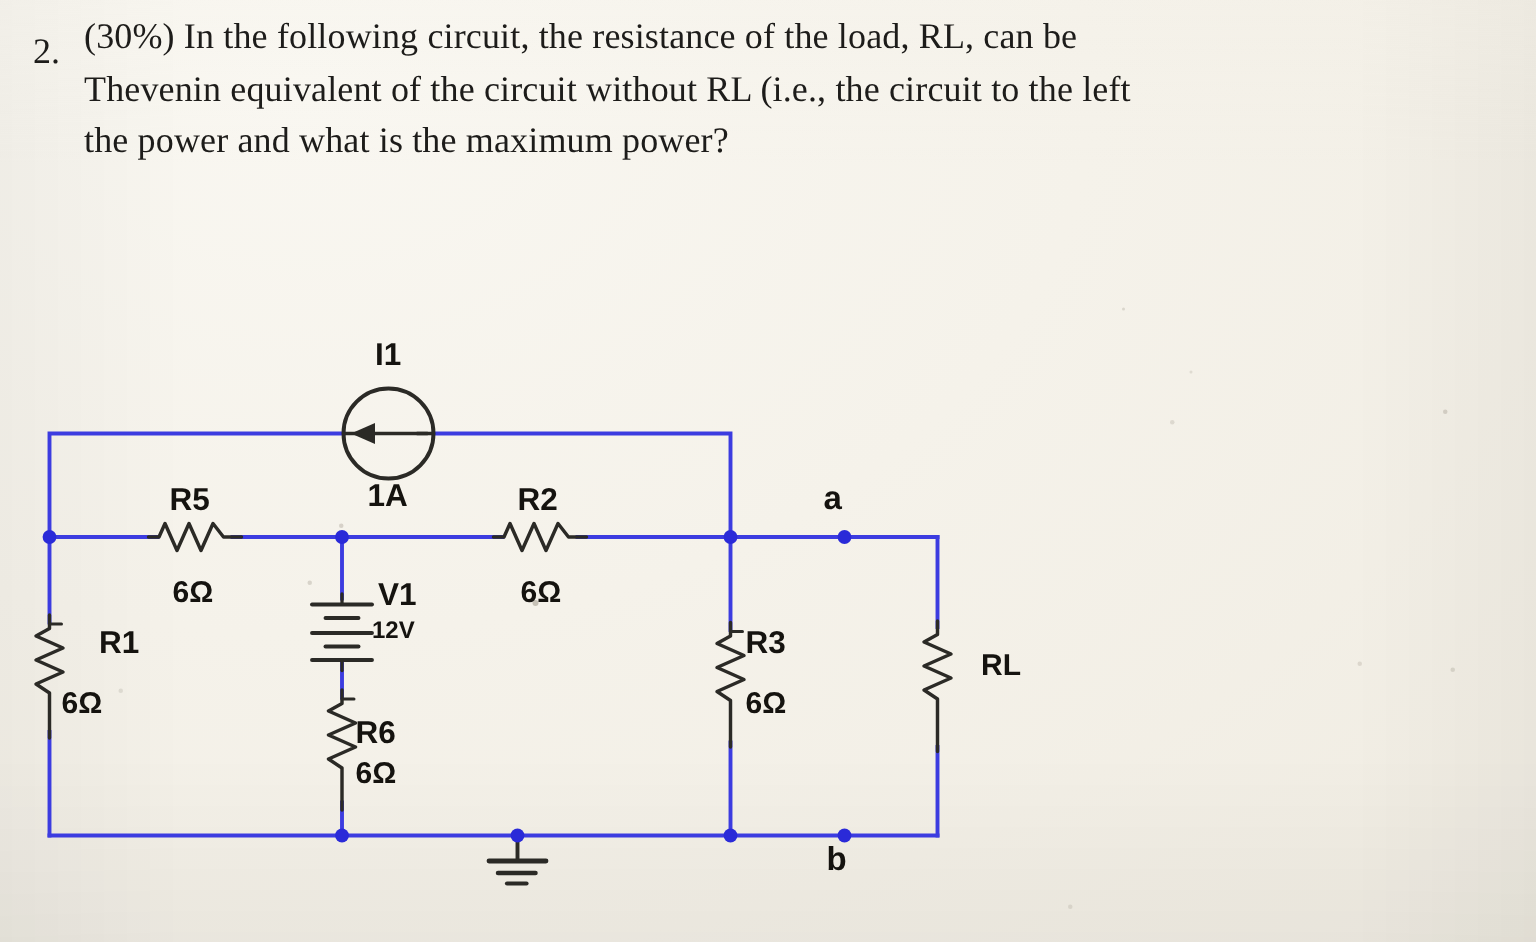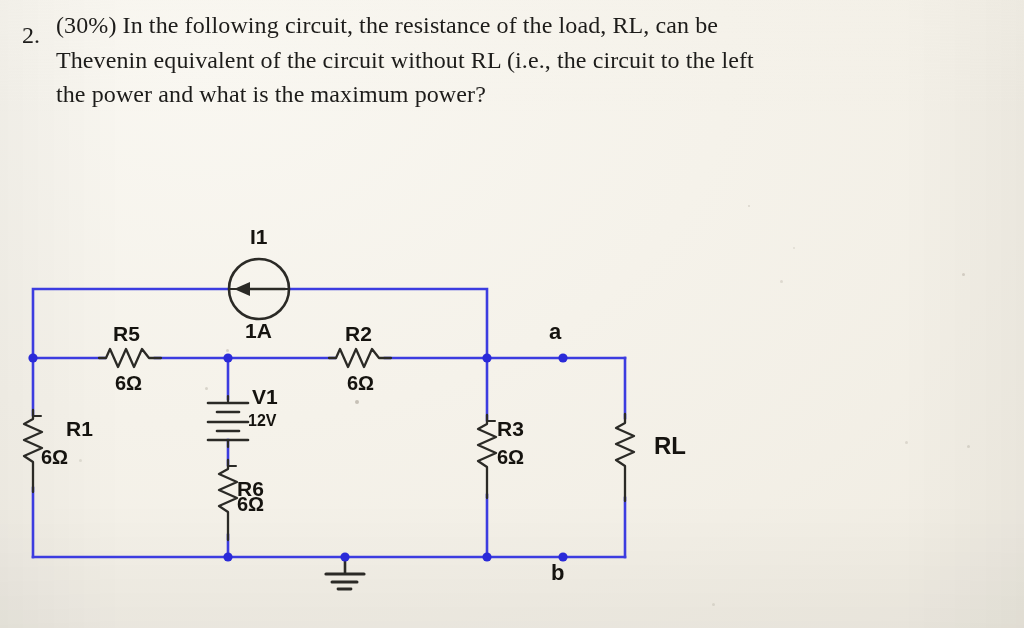--- a/index.html
+++ b/index.html
@@ -69,21 +69,21 @@
   .lbl {
     position: absolute;
     font-family: "Liberation Sans", sans-serif;
     font-weight: 700;
     color: #15130f;
     white-space: nowrap;
     line-height: 1;
   }
   .lbl-big   { font-size: 21px; }
   .lbl-mid   { font-size: 16px; }
-  .lbl-ohm   { font-size: 20px; }
+  .lbl-ohm   { font-size: 20px; margin-top: 12px; }
   .lbl-term  { font-size: 22px; }
 </style>
 </head>
 <body>
 
 <div id="page">
 
   <div id="paper-grain"></div>
 
   <div id="speck-layer">
@@ -227,19 +227,19 @@
 
     <div class="lbl lbl-big" style="left:252px; top:176px;">V1</div>
     <div class="lbl lbl-mid" style="left:248px; top:203px;">12V</div>
 
     <div class="lbl lbl-big" style="left:237px; top:255px;margin-top:13px;">R6</div>
     <div class="lbl lbl-ohm" style="left:237px; top:284px;">6Ω</div>
 
     <div class="lbl lbl-big" style="left:497px; top:208px;">R3</div>
     <div class="lbl lbl-ohm" style="left:497px; top:237px;">6Ω</div>
 
-    <div class="lbl" style="left:654px; top:224px; font-size:24px;">RL</div>
+    <div class="lbl" style="left:654px; top:224px; font-size:20px;">RL</div>
 
     <div class="lbl lbl-term" style="left:549px; top:111px;">a</div>
     <div class="lbl lbl-term" style="left:551px; top:352px;">b</div>
 
   </div>
 </div>
 
 </body></html>

